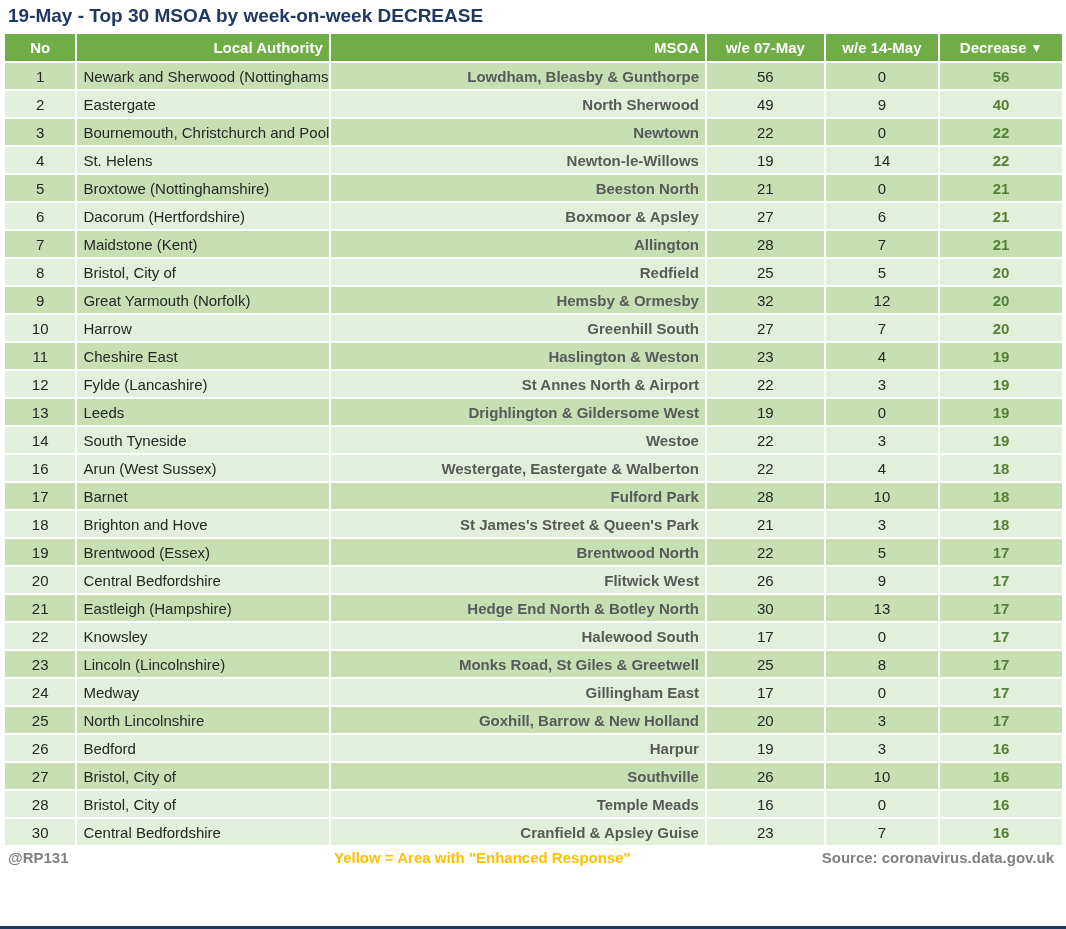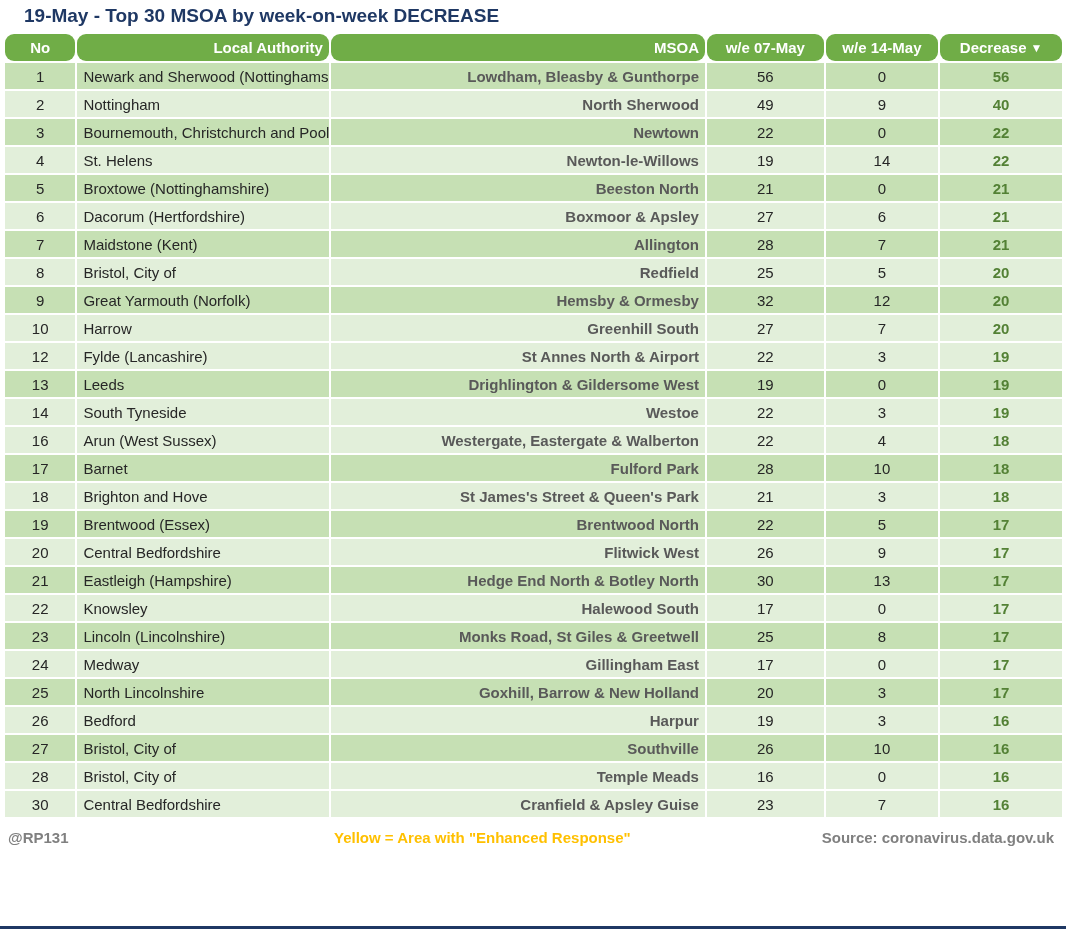--- a/index.html
+++ b/index.html
@@ -17,21 +17,21 @@
     height: 929px;
     background: #ffffff;
   }
   .title-bar {
     height: 32px;
     display: flex;
     align-items: center;
     padding-left: 8px;
   }
   .title-bar h1 {
-    margin: 16px;
+    margin: 0;
     font-size: 19px;
     font-weight: bold;
     color: var(--title-navy, #1F3864);
     letter-spacing: 0;
   }
   table.msoa-table {
     border-collapse: separate;
     border-spacing: 2px;
     table-layout: fixed;
     margin-left: 3px;
@@ -45,21 +45,20 @@
   col.c-dec  { width: 121px; }
   th {
     background: var(--header-green, #70AD47);
     color: #ffffff;
     font-size: 15px;
     font-weight: bold;
     height: 27px;
     padding: 0 6px;
     white-space: nowrap;
     overflow: hidden;
-    border-radius: 9px;
   }
   th.left { text-align: right; }
   th.center { text-align: center; }
   td {
     font-size: 15px;
     height: 26px;
     padding: 0 6px;
     color: var(--body-text, #262626);
     white-space: nowrap;
     overflow: hidden;
@@ -82,21 +81,21 @@
   }
   .sort-icon {
     font-size: 12px;
     display: inline-block;
     margin-left: 4px;
     transform: translateY(-1px);
   }
   .footer {
     position: relative;
     height: 21px;
-    margin-top: 9px;
+    margin-top: 1px;
   }
   .footer .credit {
     position: absolute;
     left: 8px;
     top: 1px;
     font-size: 15px;
     font-weight: bold;
     color: var(--footer-gray, #808080);
   }
   .footer .note {
@@ -156,21 +155,21 @@
         <tr class="odd">
           <td class="no">1</td>
           <td class="la">Newark and Sherwood (Nottinghamshire)</td>
           <td class="msoa">Lowdham, Bleasby &amp; Gunthorpe</td>
           <td class="num">56</td>
           <td class="num">0</td>
           <td class="dec">56</td>
         </tr>
         <tr class="even">
           <td class="no">2</td>
-          <td class="la">Nottingham</td>
+          <td class="la">Eastergate</td>
           <td class="msoa">North Sherwood</td>
           <td class="num">49</td>
           <td class="num">9</td>
           <td class="dec">40</td>
         </tr>
         <tr class="odd">
           <td class="no">3</td>
           <td class="la">Bournemouth, Christchurch and Poole</td>
           <td class="msoa">Newtown</td>
           <td class="num">22</td>
@@ -226,20 +225,28 @@
           <td class="dec">20</td>
         </tr>
         <tr class="even">
           <td class="no">10</td>
           <td class="la">Harrow</td>
           <td class="msoa">Greenhill South</td>
           <td class="num">27</td>
           <td class="num">7</td>
           <td class="dec">20</td>
         </tr>
+        <tr class="odd">
+          <td class="no">11</td>
+          <td class="la">Cheshire East</td>
+          <td class="msoa">Haslington &amp; Weston</td>
+          <td class="num">23</td>
+          <td class="num">4</td>
+          <td class="dec">19</td>
+        </tr>
         <tr class="even">
           <td class="no">12</td>
           <td class="la">Fylde (Lancashire)</td>
           <td class="msoa">St Annes North &amp; Airport</td>
           <td class="num">22</td>
           <td class="num">3</td>
           <td class="dec">19</td>
         </tr>
         <tr class="odd">
           <td class="no">13</td>

